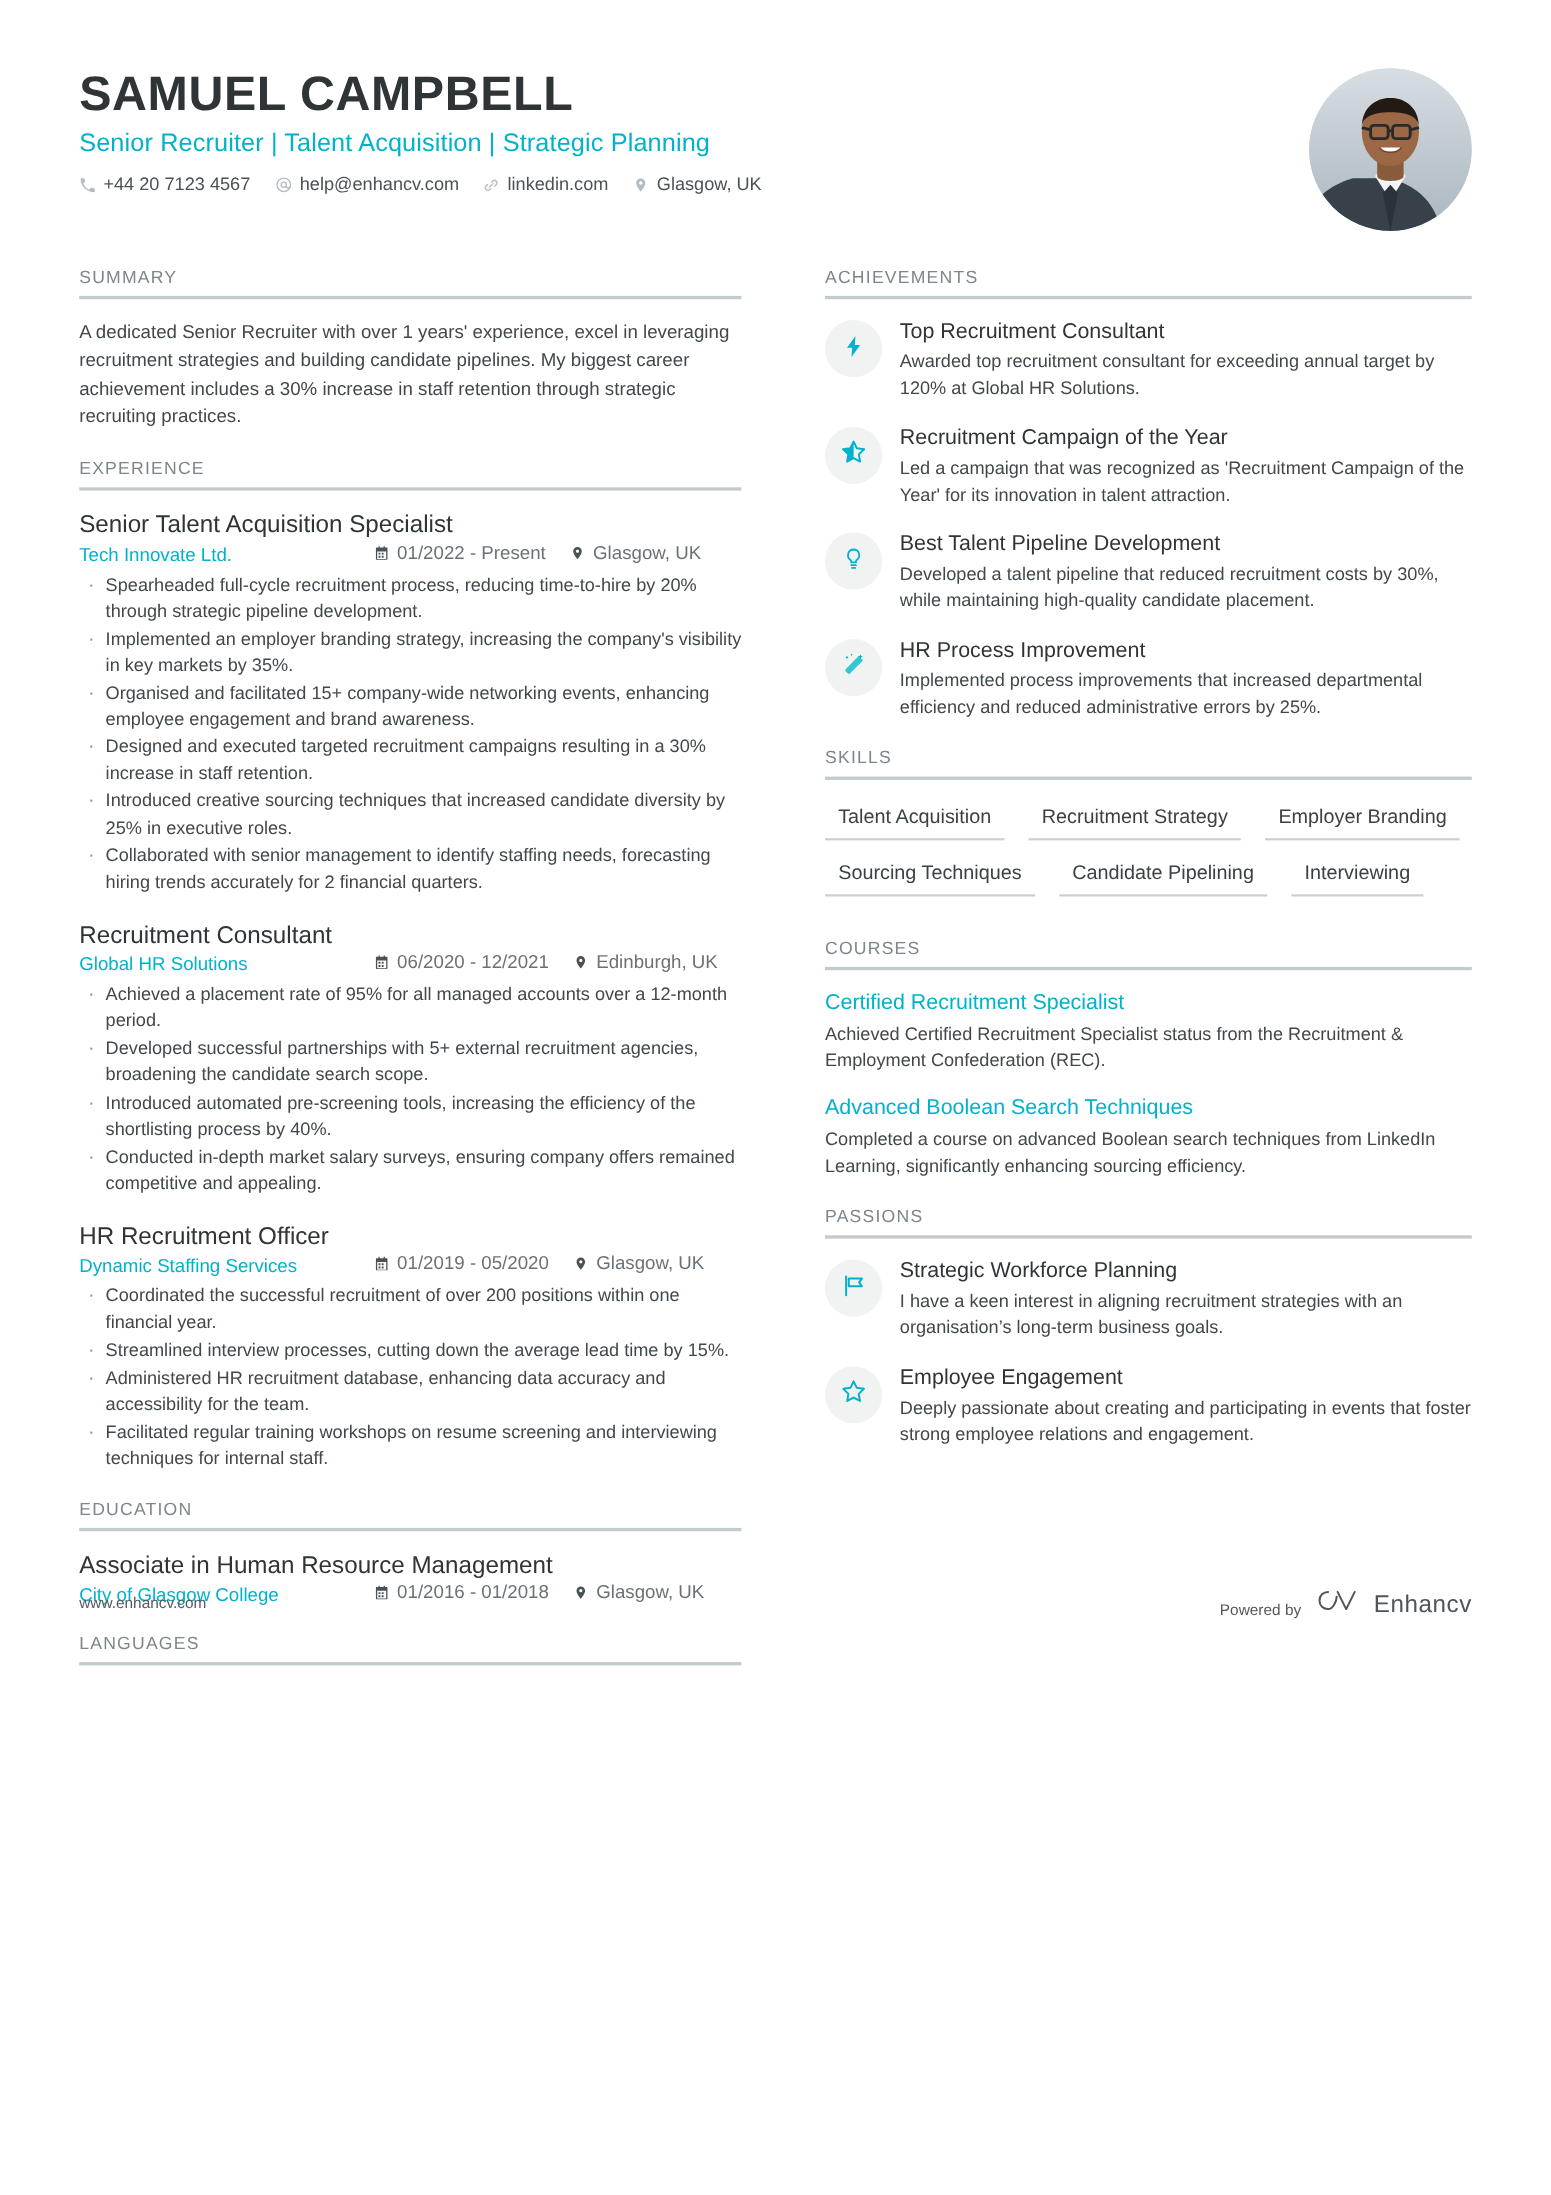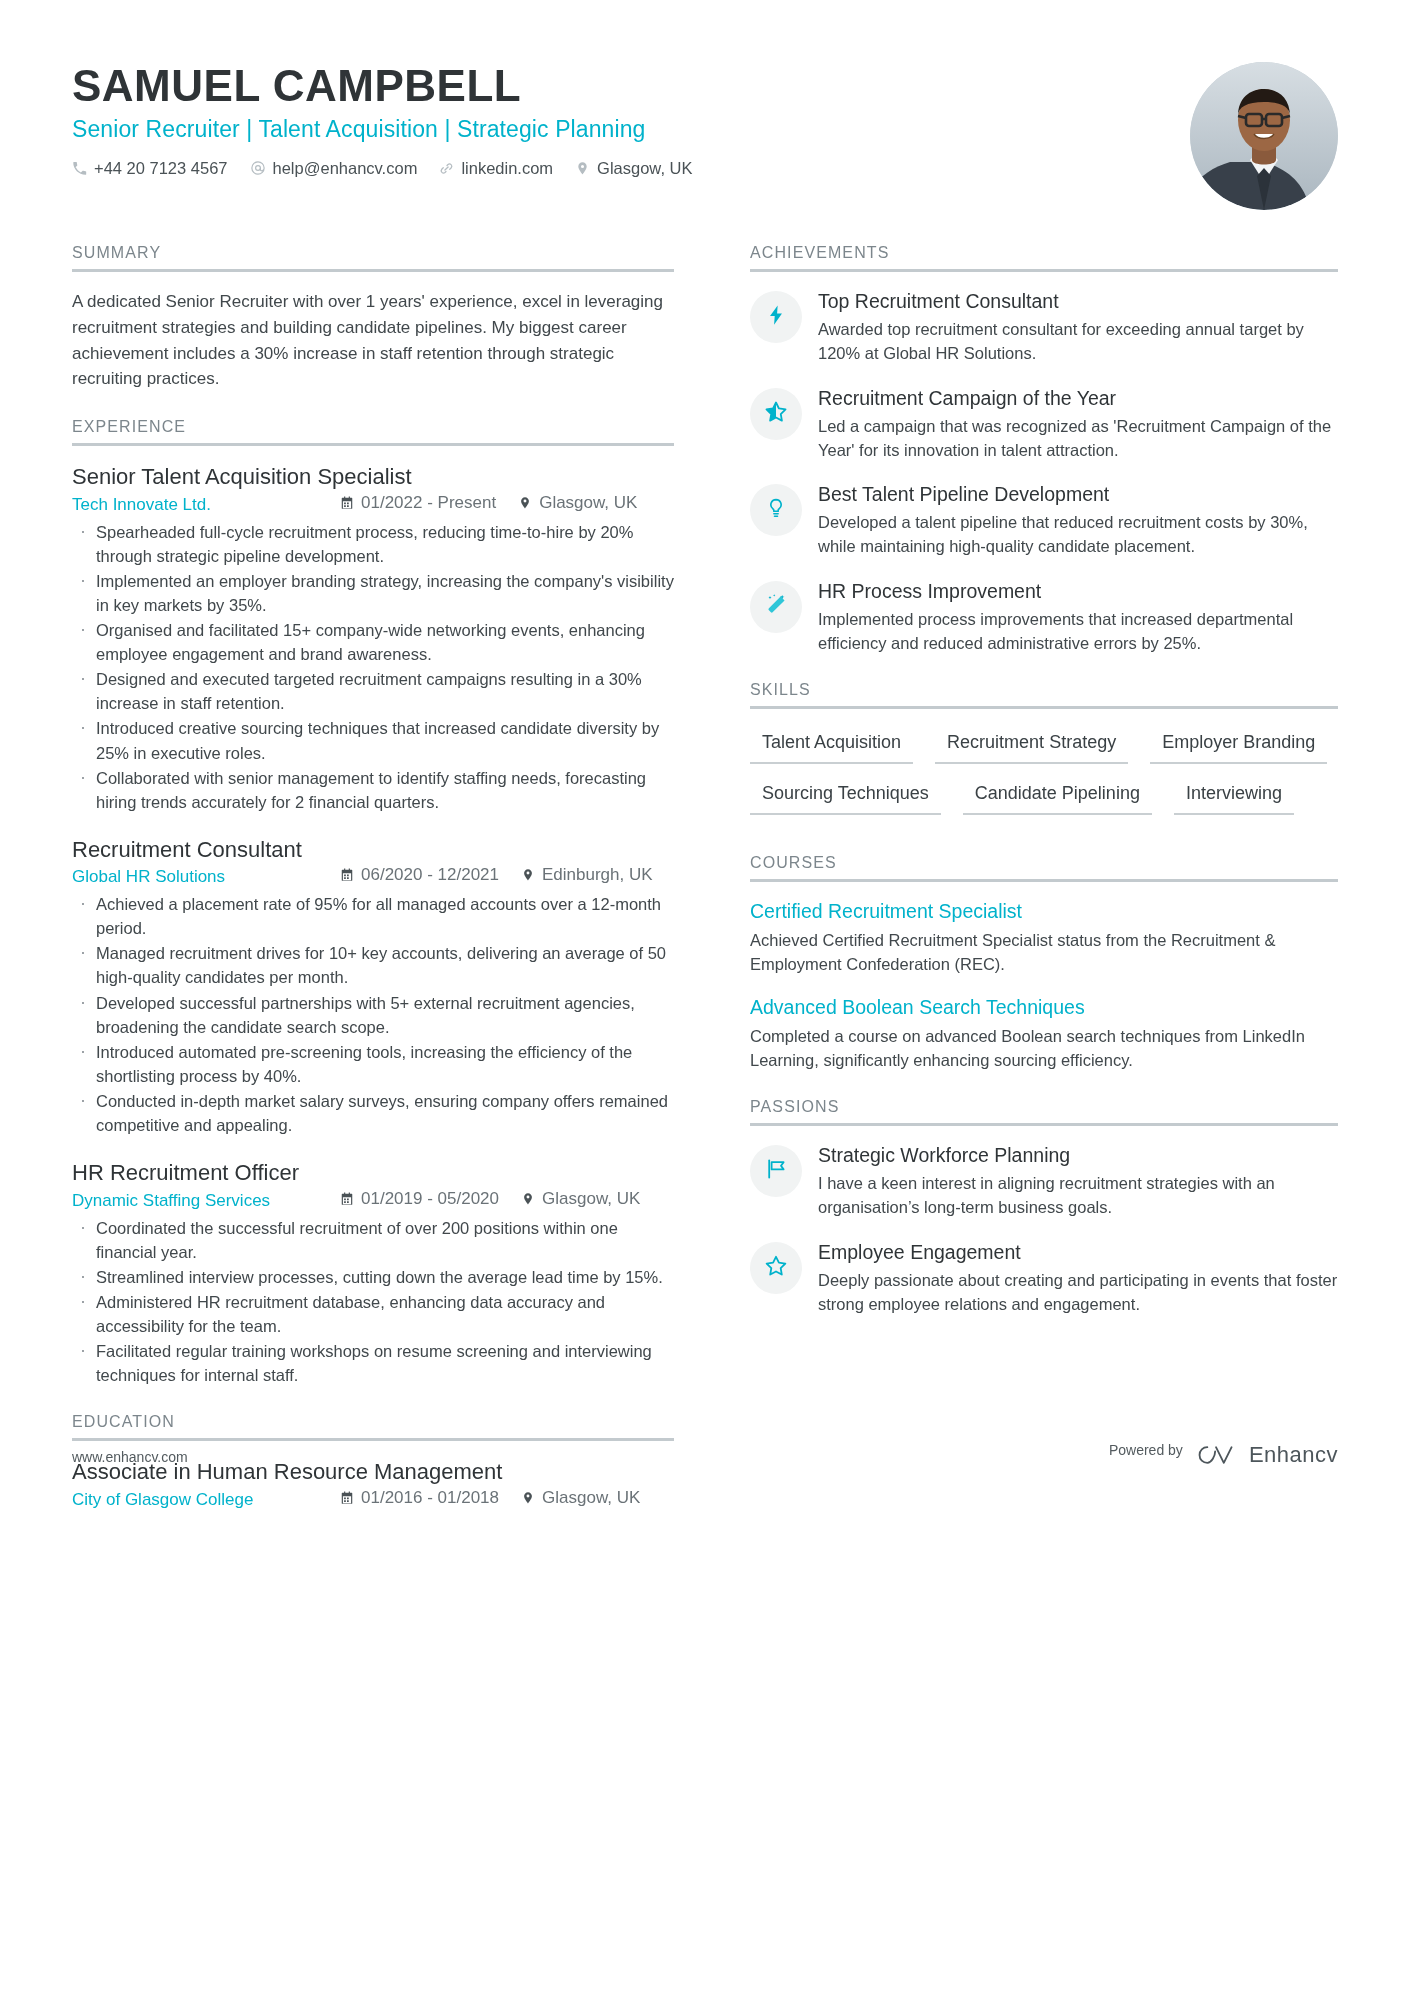--- a/index.html
+++ b/index.html
@@ -205,21 +205,21 @@
     position: absolute;
     left: 72px;
     right: 72px;
     bottom: 62px;
     display: flex;
     align-items: center;
     justify-content: space-between;
     font-size: 14px;
     color: #525a5e;
   }
-  .footer-right { display: flex; align-items: flex-start; gap: 12px; }
+  .footer-right { display: flex; align-items: flex-end; gap: 12px; }
   .brand-word { font-size: 22px; color: #4d565b; letter-spacing: 0.5px; }
 </style>
 </head>
 <body>
 
 <div class="page">
 
   <div class="header">
     <div class="name">SAMUEL CAMPBELL</div>
     <div class="headline">Senior Recruiter | Talent Acquisition | Strategic Planning</div>
@@ -366,21 +366,20 @@
               <span class="ic">
                 <svg width="14" height="14" viewBox="0 0 24 24" fill="currentColor">
                     <path d="M12 2C8.3 2 5.3 5 5.3 8.7c0 5 6.7 12.6 6.7 12.6s6.7-7.6 6.7-12.6C18.7 5 15.7 2 12 2zm0 9.2a2.5 2.5 0 110-5 2.5 2.5 0 010 5z"></path>
                   </svg>
               </span>
               <span>Edinburgh, UK</span>
             </span>
           </div>
           <ul class="bullets">
             <li>Achieved a placement rate of 95% for all managed accounts over a 12-month period.</li>
-            <li>Managed recruitment drives for 10+ key accounts, delivering an average of 50 high-quality candidates per month.</li>
             <li>Developed successful partnerships with 5+ external recruitment agencies, broadening the candidate search scope.</li>
             <li>Introduced automated pre-screening tools, increasing the efficiency of the shortlisting process by 40%.</li>
             <li>Conducted in-depth market salary surveys, ensuring company offers remained competitive and appealing.</li>
           </ul>
         </div>
 
         <div class="entry">
           <div class="entry-title">HR Recruitment Officer</div>
           <div class="entry-meta">
             <span class="entry-org">Dynamic Staffing Services</span>

